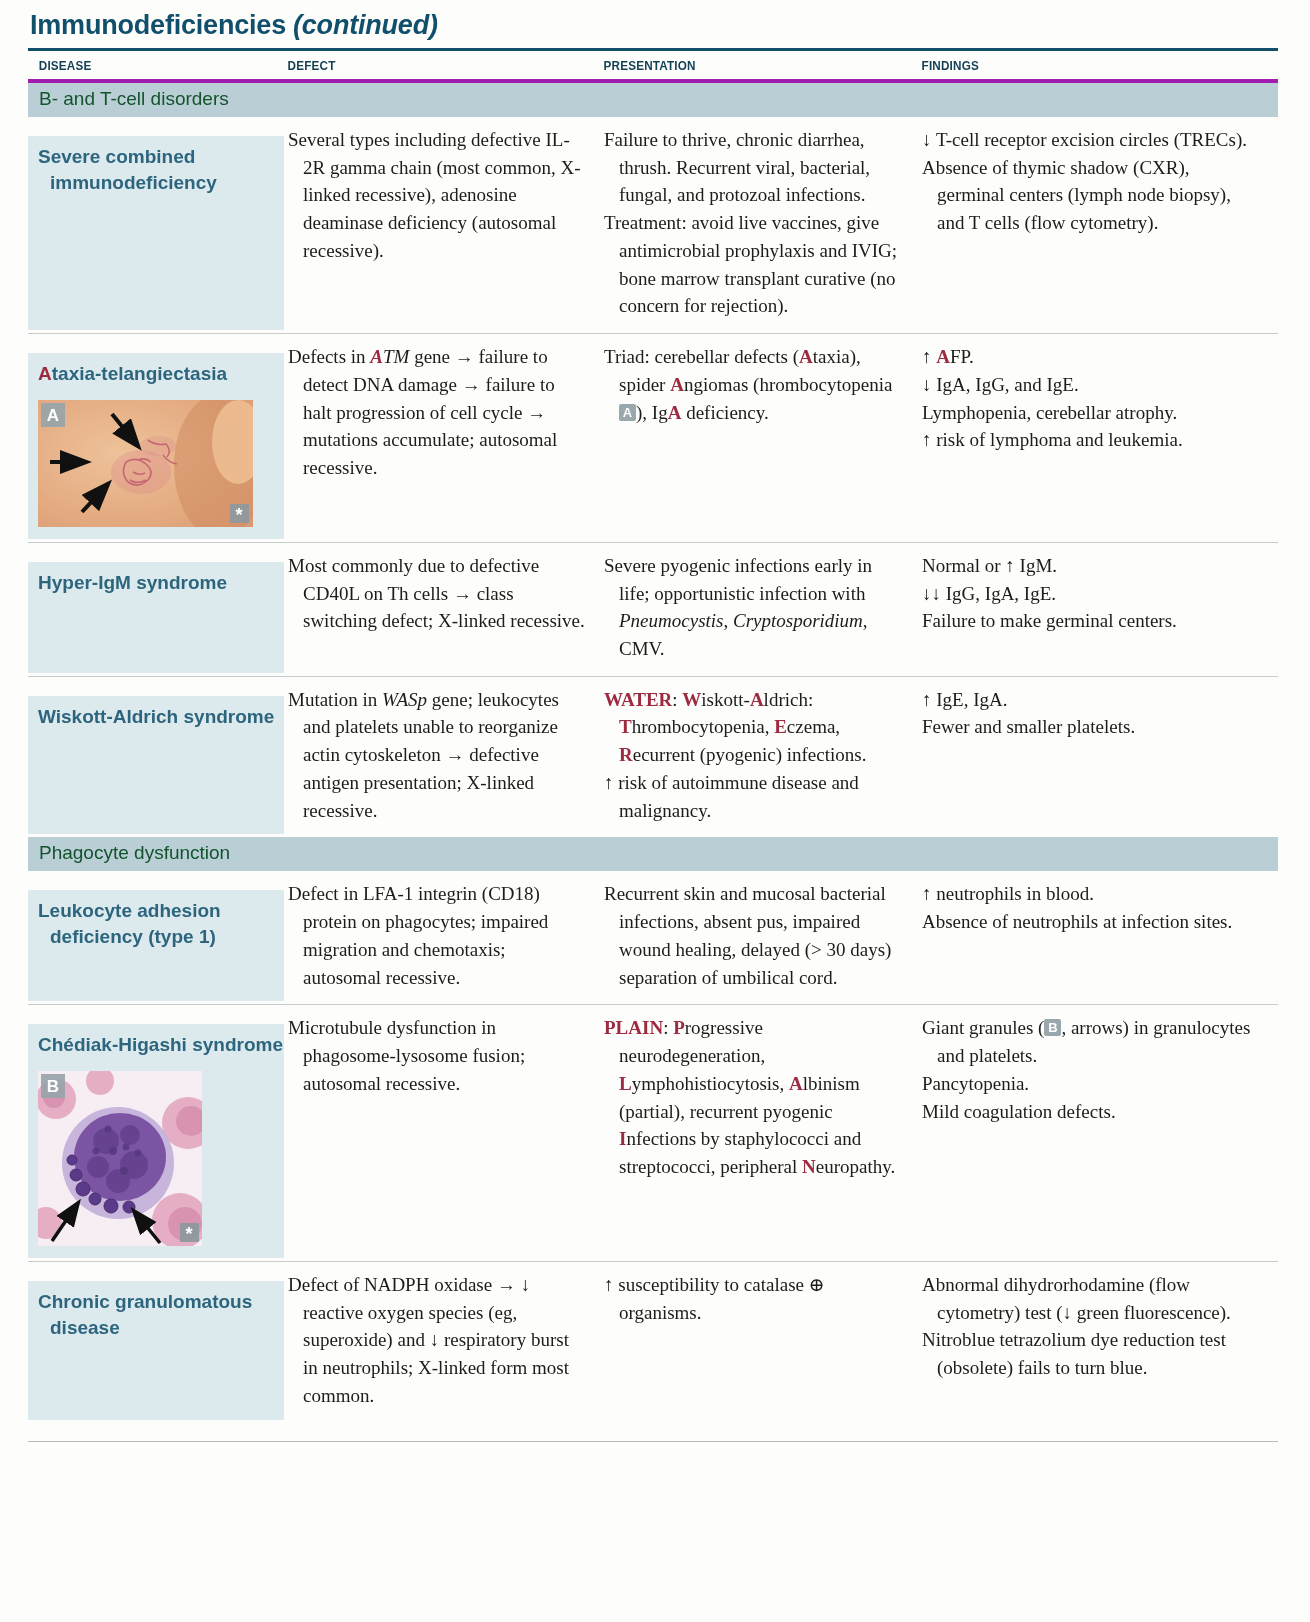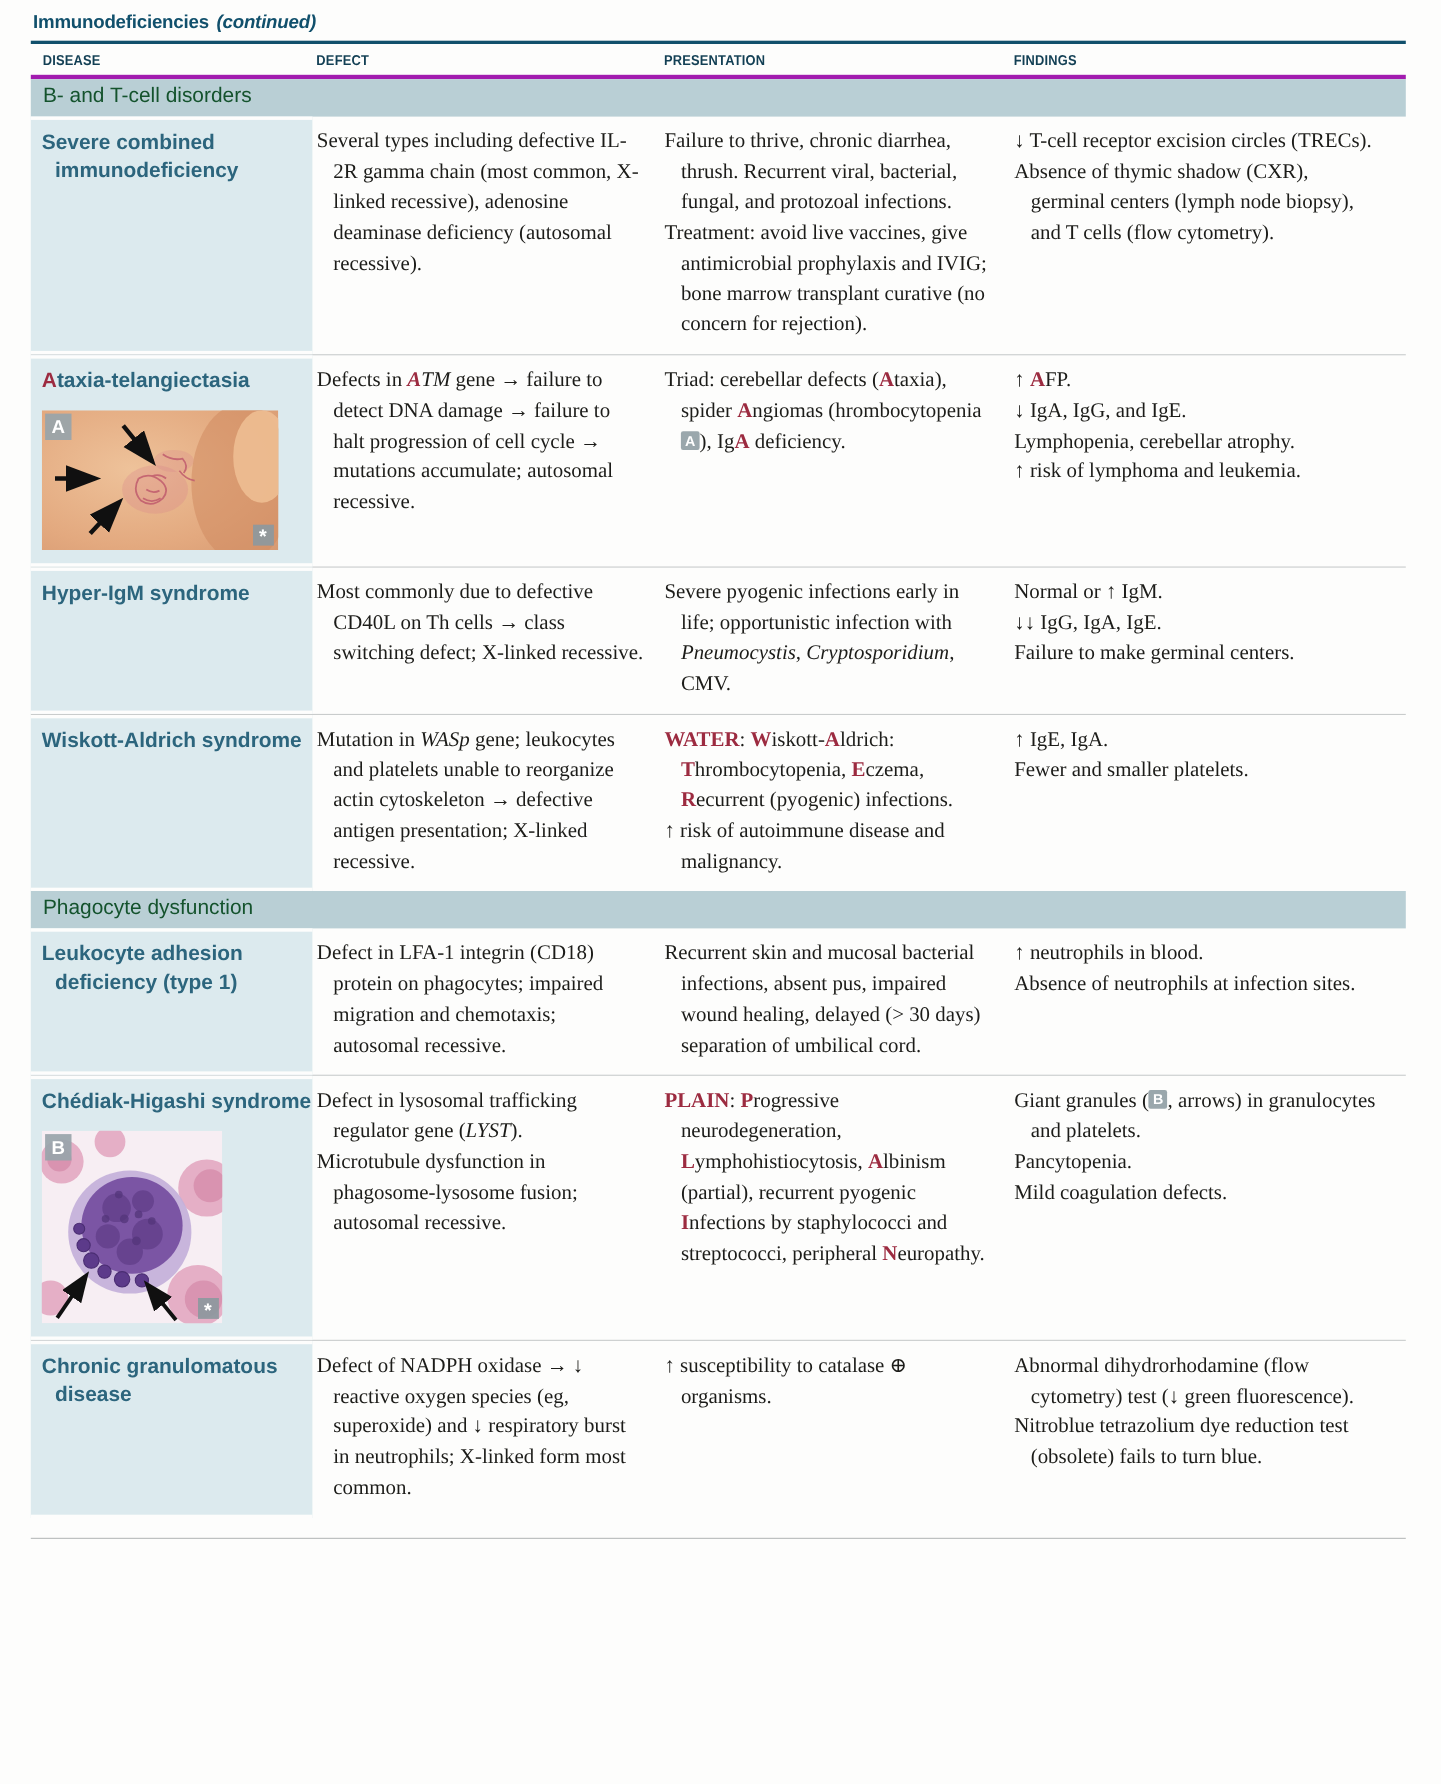--- a/index.html
+++ b/index.html
@@ -1,39 +1,39 @@
 <!DOCTYPE html>
 <html><head>
 <meta charset="utf-8">
 <style>
   html,body{margin:0;padding:0;width:1310px;height:1622px;overflow:hidden;background:#fdfdfc;}
   body{font-family:"Liberation Serif","DejaVu Serif","DejaVu Sans",serif;color:#1c1c19;}
   .page{padding:10px 32px 0 28px;}
 
-  h1{font-family:"Liberation Sans","DejaVu Sans",sans-serif;font-size:17px;font-weight:bold;
+  h1{font-family:"Liberation Sans","DejaVu Sans",sans-serif;font-size:27px;font-weight:bold;
      color:#11506c;margin:0 0 7px 2px;letter-spacing:-0.2px;}
   h1 em{font-style:italic;margin-left:7px;}
   .title-rule{border-top:3px solid #11506c;}
 
   .thead{display:grid;grid-template-columns:256px 316px 318px 354px;padding:7px 0 6px 0;
          border-bottom:4px solid #a21caf;}
   .thead div{font-family:"Liberation Sans","DejaVu Sans",sans-serif;font-size:13px;font-weight:bold;
          color:#123f54;transform:scaleX(.9);transform-origin:left;letter-spacing:.2px;}
   .thead div:first-child{padding-left:12px;}
   .thead div{padding-left:4px;}
   .thead div.first{padding-left:12px;}
 
   .section-band{background:#b9cfd5;color:#14532d;font-family:"Liberation Sans","DejaVu Sans",sans-serif;
          font-size:19px;padding:5px 0 7px 11px;}
 
   .row{display:grid;grid-template-columns:256px 316px 318px 354px;border-top:1px solid #c9cccc;}
   .row.first{border-top:none;}
 
   .disease-cell{background:#dceaee;border-top:3px solid #fdfdfc;border-bottom:3px solid #fdfdfc;
-         padding:8px 0 12px 10px;}
+         padding:8px 0 12px 10px;margin-top:16px;}
   .disease-name{font-family:"Liberation Sans","DejaVu Sans",sans-serif;font-weight:bold;font-size:19px;
          line-height:1.35;color:#2c657d;padding-left:12px;text-indent:-12px;}
   .disease-name .mn{color:#9c2b40;}
 
   .body-cell{padding:9px 14px 13px 4px;font-size:19px;line-height:1.46;}
   .para{margin:0;padding-left:15px;text-indent:-15px;}
   .mn{color:#9c2b40;font-weight:bold;}
   .it{font-style:italic;}
   .boxletter{display:inline-block;background:#9aa7ac;color:#ffffff;
          font-family:"Liberation Sans","DejaVu Sans",sans-serif;font-weight:bold;font-size:13px;
@@ -230,21 +230,20 @@
       <line x1="122" y1="172" x2="96" y2="140"></line>
     </g>
     <rect x="3" y="3" width="24" height="24" fill="#98a4aa" opacity="0.92"></rect>
     <text class="fig-tag" x="15" y="21" text-anchor="middle" font-size="17" fill="#ffffff">B</text>
     <rect x="142" y="152" width="19" height="19" fill="#8d989e" opacity="0.92"></rect>
     <text class="fig-ast" x="151" y="169" text-anchor="middle" font-size="18" fill="#ffffff">*</text>
   </svg>
 </div>
         </div>
         <div class="body-cell">
-          <p class="para"><span class="">Defect in lysosomal trafficking regulator gene (</span><span class="it">LYST</span><span class="">).</span></p>
           <p class="para"><span class="">Microtubule dysfunction in phagosome-lysosome fusion; autosomal recessive.</span></p>
         </div>
         <div class="body-cell">
           <p class="para"><span class="mn">PLAIN</span><span class="">: </span><span class="mn">P</span><span class="">rogressive neurodegeneration, </span><span class="mn">L</span><span class="">ymphohistiocytosis, </span><span class="mn">A</span><span class="">lbinism (partial), recurrent pyogenic </span><span class="mn">I</span><span class="">nfections by staphylococci and streptococci, peripheral </span><span class="mn">N</span><span class="">europathy.</span></p>
         </div>
         <div class="body-cell">
           <p class="para"><span class="">Giant granules (</span><span class="boxletter">B</span><span class="">, arrows) in granulocytes and platelets.</span></p>
           <p class="para"><span class="">Pancytopenia.</span></p>
           <p class="para"><span class="">Mild coagulation defects.</span></p>
         </div>

